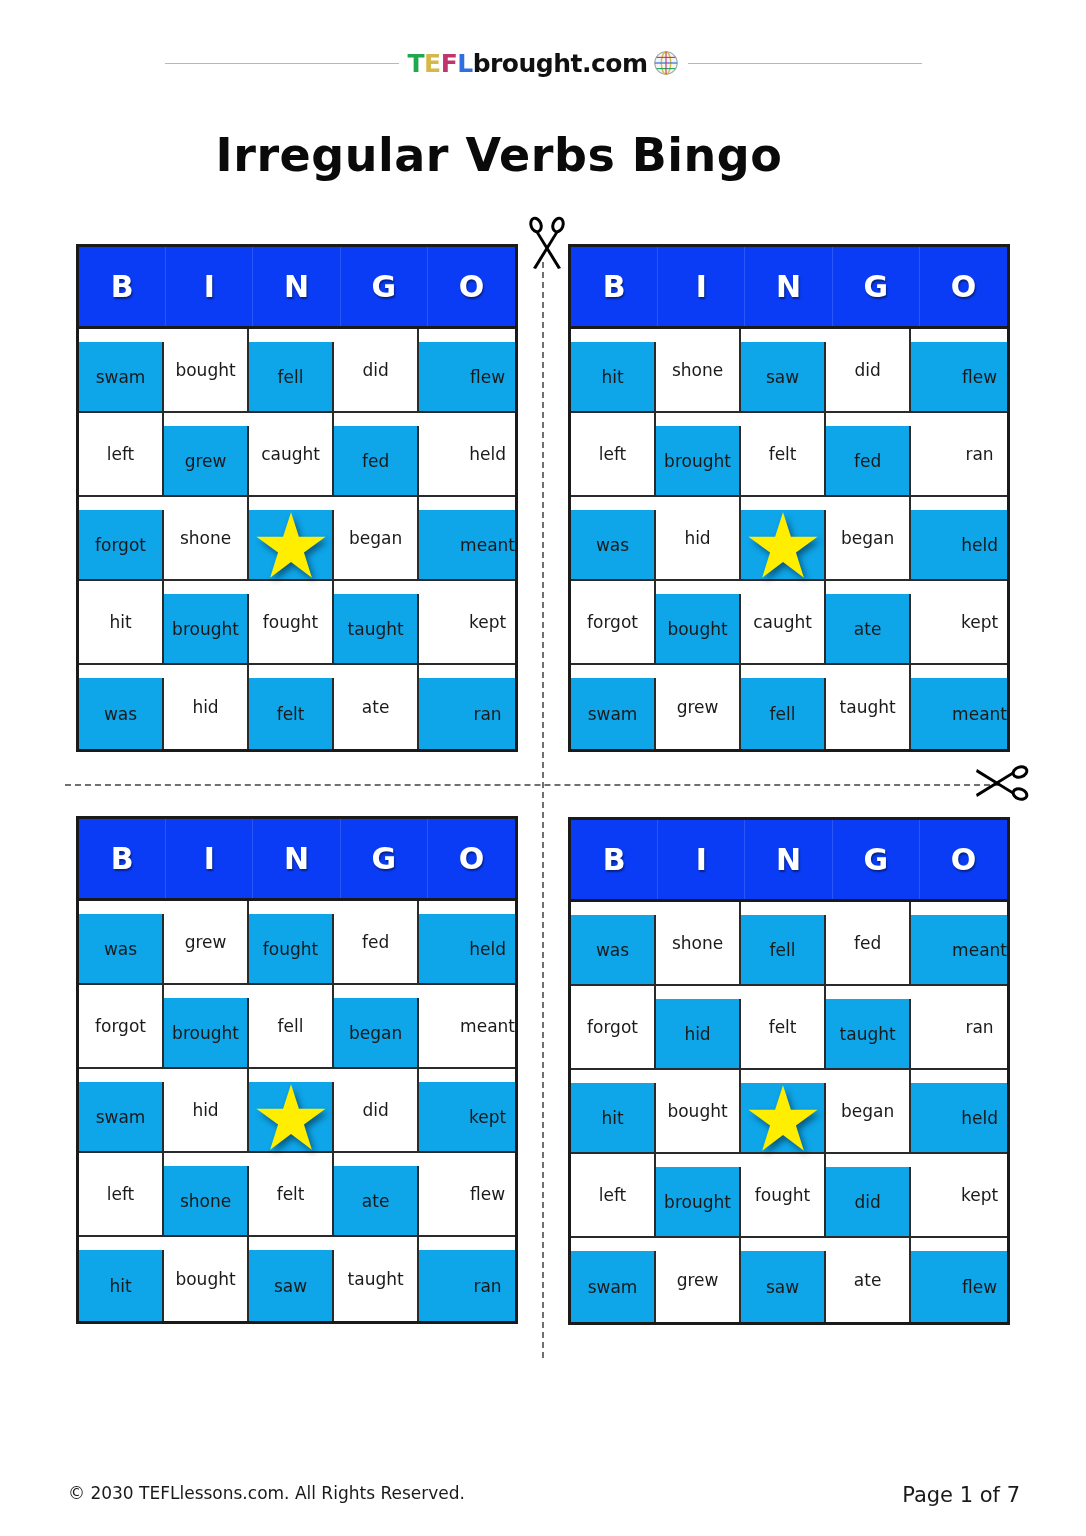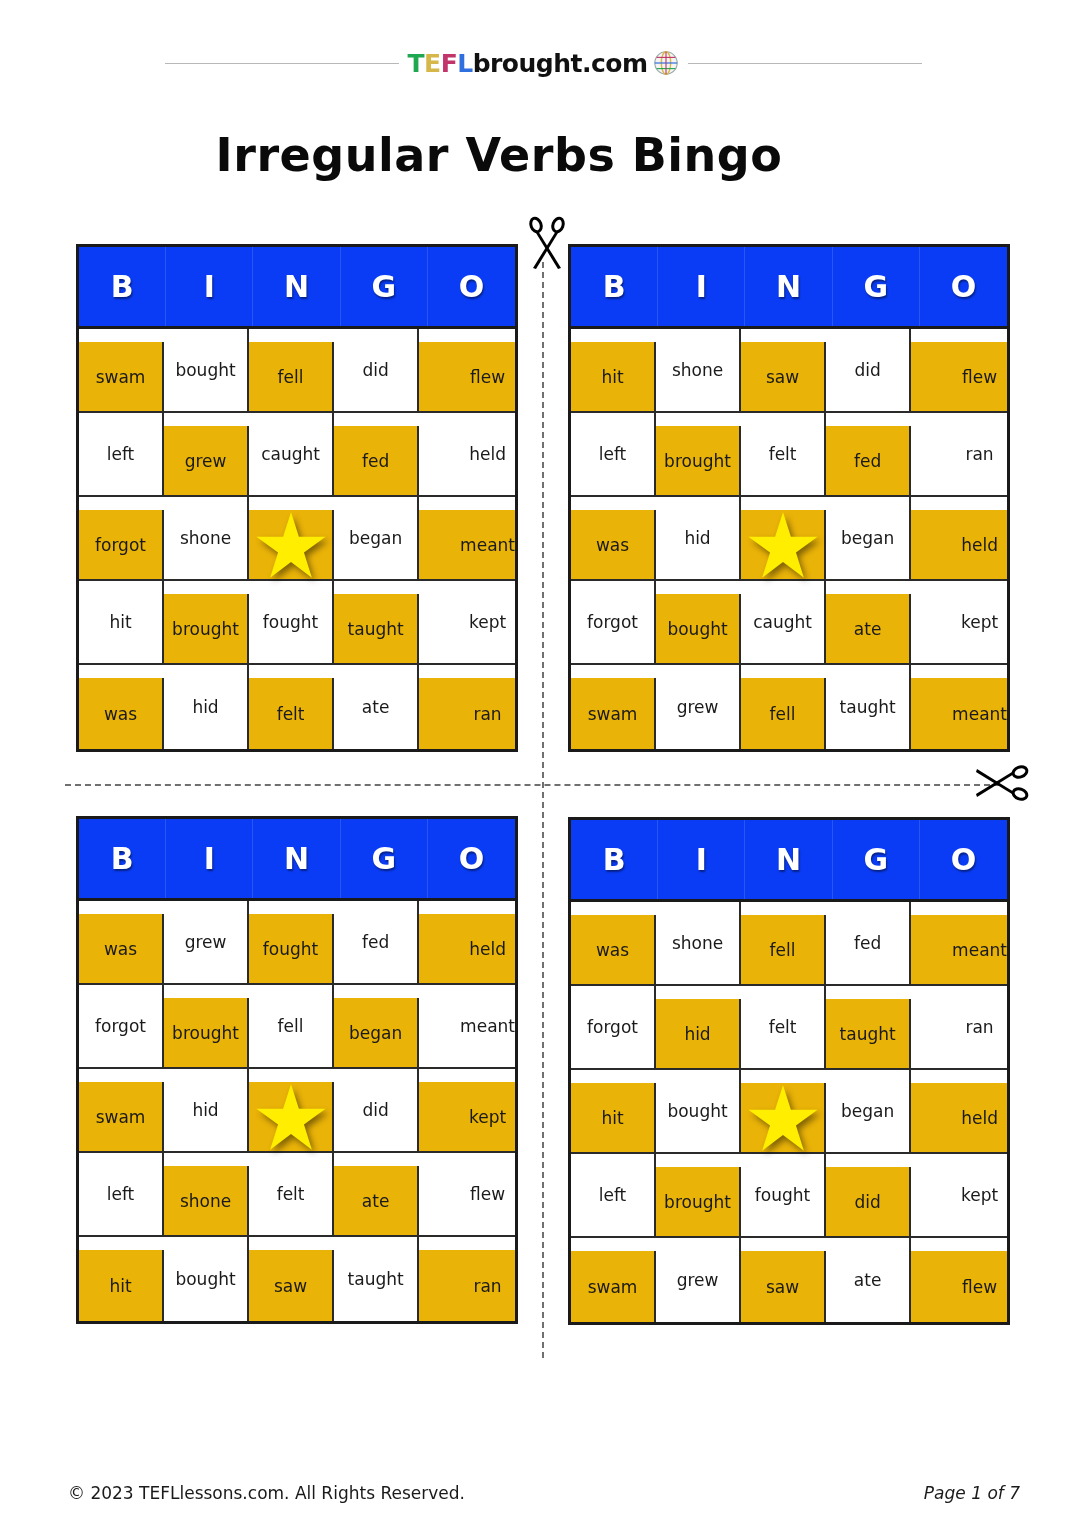--- a/index.html
+++ b/index.html
@@ -14,31 +14,31 @@
   .globe { width: 28px; height: 28px; margin-left: 4px; }
 
   .title { position: absolute; left: 0; top: 128px; width: 998px; text-align: center; font-family: "DejaVu Sans", sans-serif; font-weight: bold; font-size: 46px; color: #0a0a0a; letter-spacing: 0.5px; }
 
   .card { position: absolute; width: 442px; border: 3px solid #1a1a1a; background: #fff; }
   .card-head { display: grid; grid-template-columns: repeat(5, 1fr); height: 82px; background: #0a3cf5; border-bottom: 3px solid #1a1a1a; }
   .card-head span { display: flex; align-items: center; justify-content: center; color: #fff; font-family: "DejaVu Sans", sans-serif; font-weight: bold; font-size: 30px; text-shadow: 1px 2px 2px rgba(0,0,0,0.45); border-right: 1px solid #2a55f7; }
   .card-head span:last-child { border-right: none; }
   .grid { display: grid; grid-template-columns: repeat(5, 1fr); grid-template-rows: repeat(5, 84px); }
   .cell { display: flex; align-items: center; justify-content: center; font-family: "DejaVu Sans", sans-serif; font-size: 17px; color: #1a1a1a; border-right: 2px solid #2a2a2a; border-bottom: 2px solid #2a2a2a; background: #fff; }
-  .cell.gray { background: #eab308; margin-top: 13px; }
+  .cell.gray { background: #0ea5e9; margin-top: 13px; }
   .cell.c4 { border-right: none; padding-left: 41px; }
   .cell.r4 { border-bottom: none; }
   .star { width: 72px; height: 70px; filter: drop-shadow(3px 4px 3px rgba(0,0,0,0.45)); }
 
   .vcut { position: absolute; left: 542px; top: 262px; height: 1096px; border-left: 2px dashed #707070; }
   .hcut { position: absolute; left: 65px; top: 784px; width: 935px; border-top: 2px dashed #707070; }
   .scissors { position: absolute; }
 
   .footer-left { position: absolute; left: 68px; top: 1483px; font-family: "DejaVu Sans", sans-serif; font-size: 17px; color: #1a1a1a; }
-  .footer-right { position: absolute; right: 66px; top: 1483px; font-family: "DejaVu Sans", sans-serif; font-size: 17px; color: #1a1a1a; font-style: italic; }
+  .footer-right { position: absolute; right: 66px; top: 1483px; font-family: "DejaVu Sans", sans-serif; font-size: 21px; color: #1a1a1a; }
 </style>
 </head>
 <body>
 
 <div class="brand-row">
   <div class="brand-line"></div>
   <div class="brand">
     <span class="t">T</span>
     <span class="e">E</span>
     <span class="f">F</span>
@@ -252,14 +252,14 @@
     <div class="cell c4">kept</div>
 
     <div class="cell gray r4">swam</div>
     <div class="cell r4">grew</div>
     <div class="cell gray r4">saw</div>
     <div class="cell r4">ate</div>
     <div class="cell gray r4 c4">flew</div>
   </div>
 </div>
 
-<div class="footer-left">© 2023 TEFLlessons.com. All Rights Reserved.</div>
+<div class="footer-left">© 2030 TEFLlessons.com. All Rights Reserved.</div>
 <div class="footer-right">Page 1 of 7</div>
 
 </body></html>

